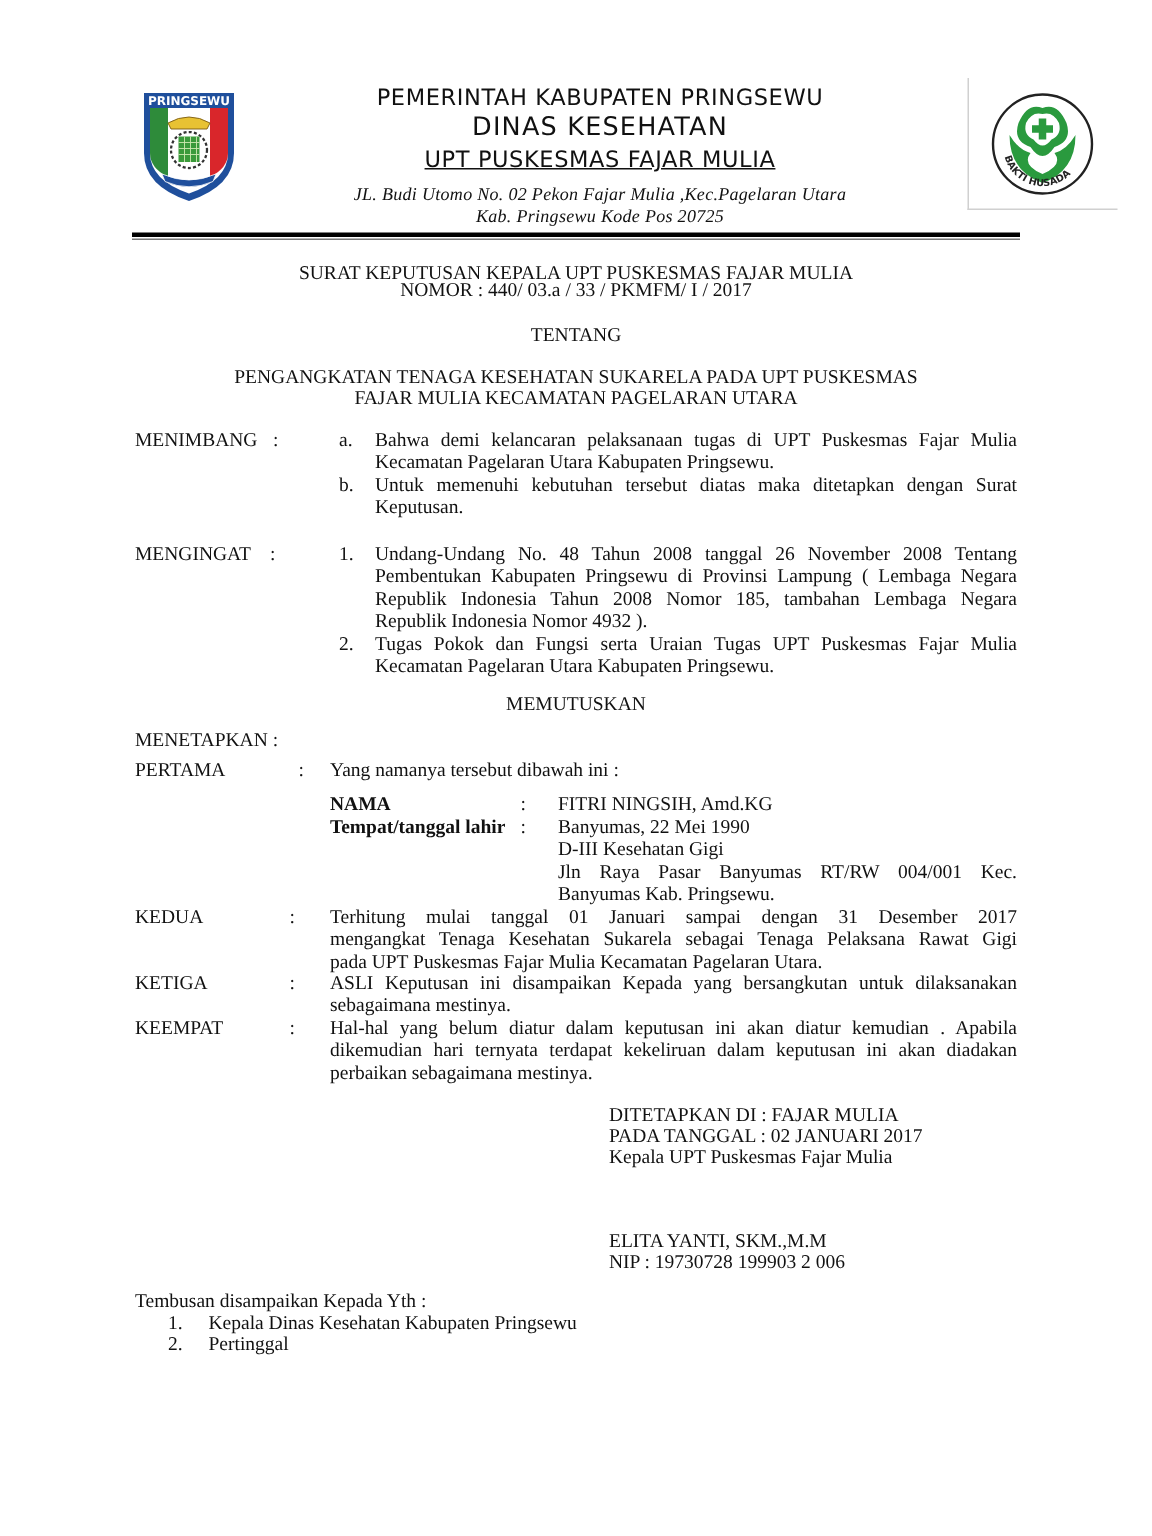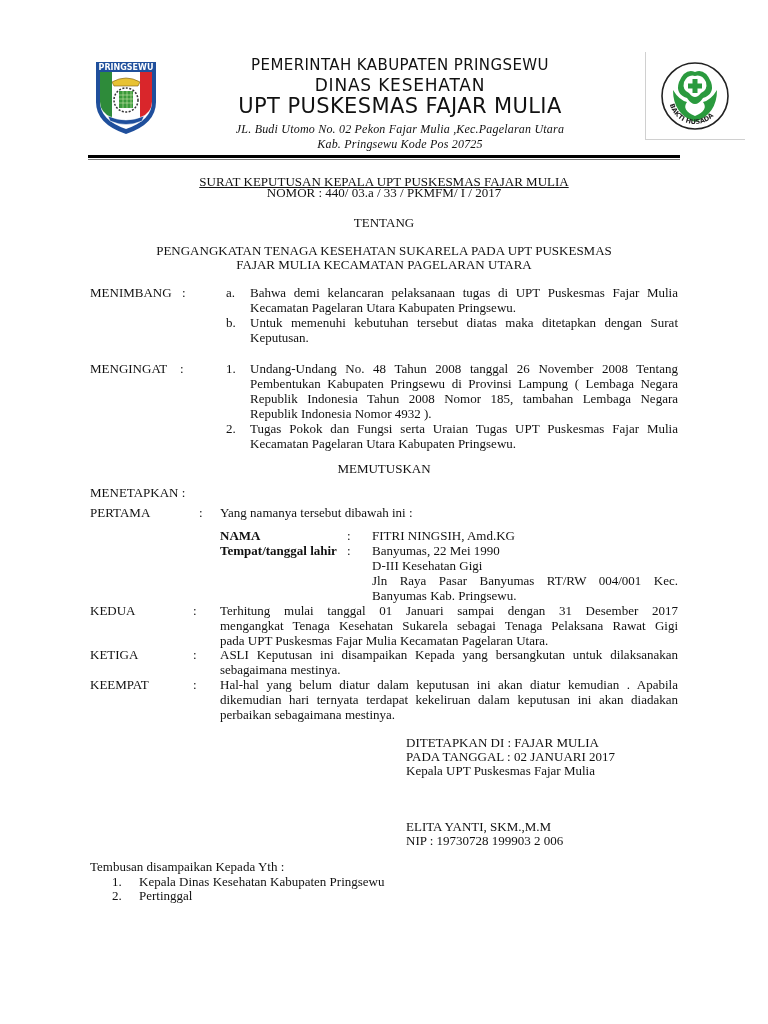--- a/index.html
+++ b/index.html
@@ -9,31 +9,31 @@
     .abs { position: absolute; }
 
     
     .logo-left { left: 92px; top: 58px; width: 68px; height: 78px; }
     .logo-right-box { left: 645px; top: 52px; width: 100px; height: 88px; border-left: 1px solid #d0d0d0; border-bottom: 1px solid #d0d0d0; background: #fff; }
     .logo-right { left: 659px; top: 60px; width: 72px; height: 72px; }
 
     .kop { left: 160px; width: 480px; text-align: center; font-family: "DejaVu Sans", sans-serif; color: #111; white-space: nowrap; }
     .kop-1 { top: 58px; font-size: 15px; letter-spacing: 0.4px; }
     .kop-2 { top: 78px; font-size: 17px; letter-spacing: 0.8px; }
-    .kop-3 { top: 99px; font-size: 21px; letter-spacing: 0.4px; }
+    .kop-3 { top: 99px; font-size: 15px; letter-spacing: 0.4px; text-decoration: underline; }
     .kop-addr { font-family: Liberation Serif, serif; font-style: italic; font-size: 12px; letter-spacing: 0.2px; }
     .kop-4 { top: 122px; }
     .kop-5 { top: 137px; }
 
     .rule-thick { left: 88px; top: 155px; width: 592px; height: 3px; background: #000; }
     .rule-thin { left: 88px; top: 159px; width: 592px; height: 1px; background: #777; }
 
     
     .center { left: 88px; width: 592px; text-align: center; white-space: nowrap; }
-    .title-1 { top: 175px; text-decoration: underline; }
+    .title-1 { top: 175px; }
     .title-2 { top: 186px; }
     .title-3 { top: 216px; }
     .title-4 { top: 244px; }
     .title-5 { top: 258px; }
     .memutuskan { top: 462px; }
 
     
     .label { left: 90px; white-space: nowrap; }
     .colon { white-space: nowrap; }
     .marker { left: 226px; white-space: nowrap; }

